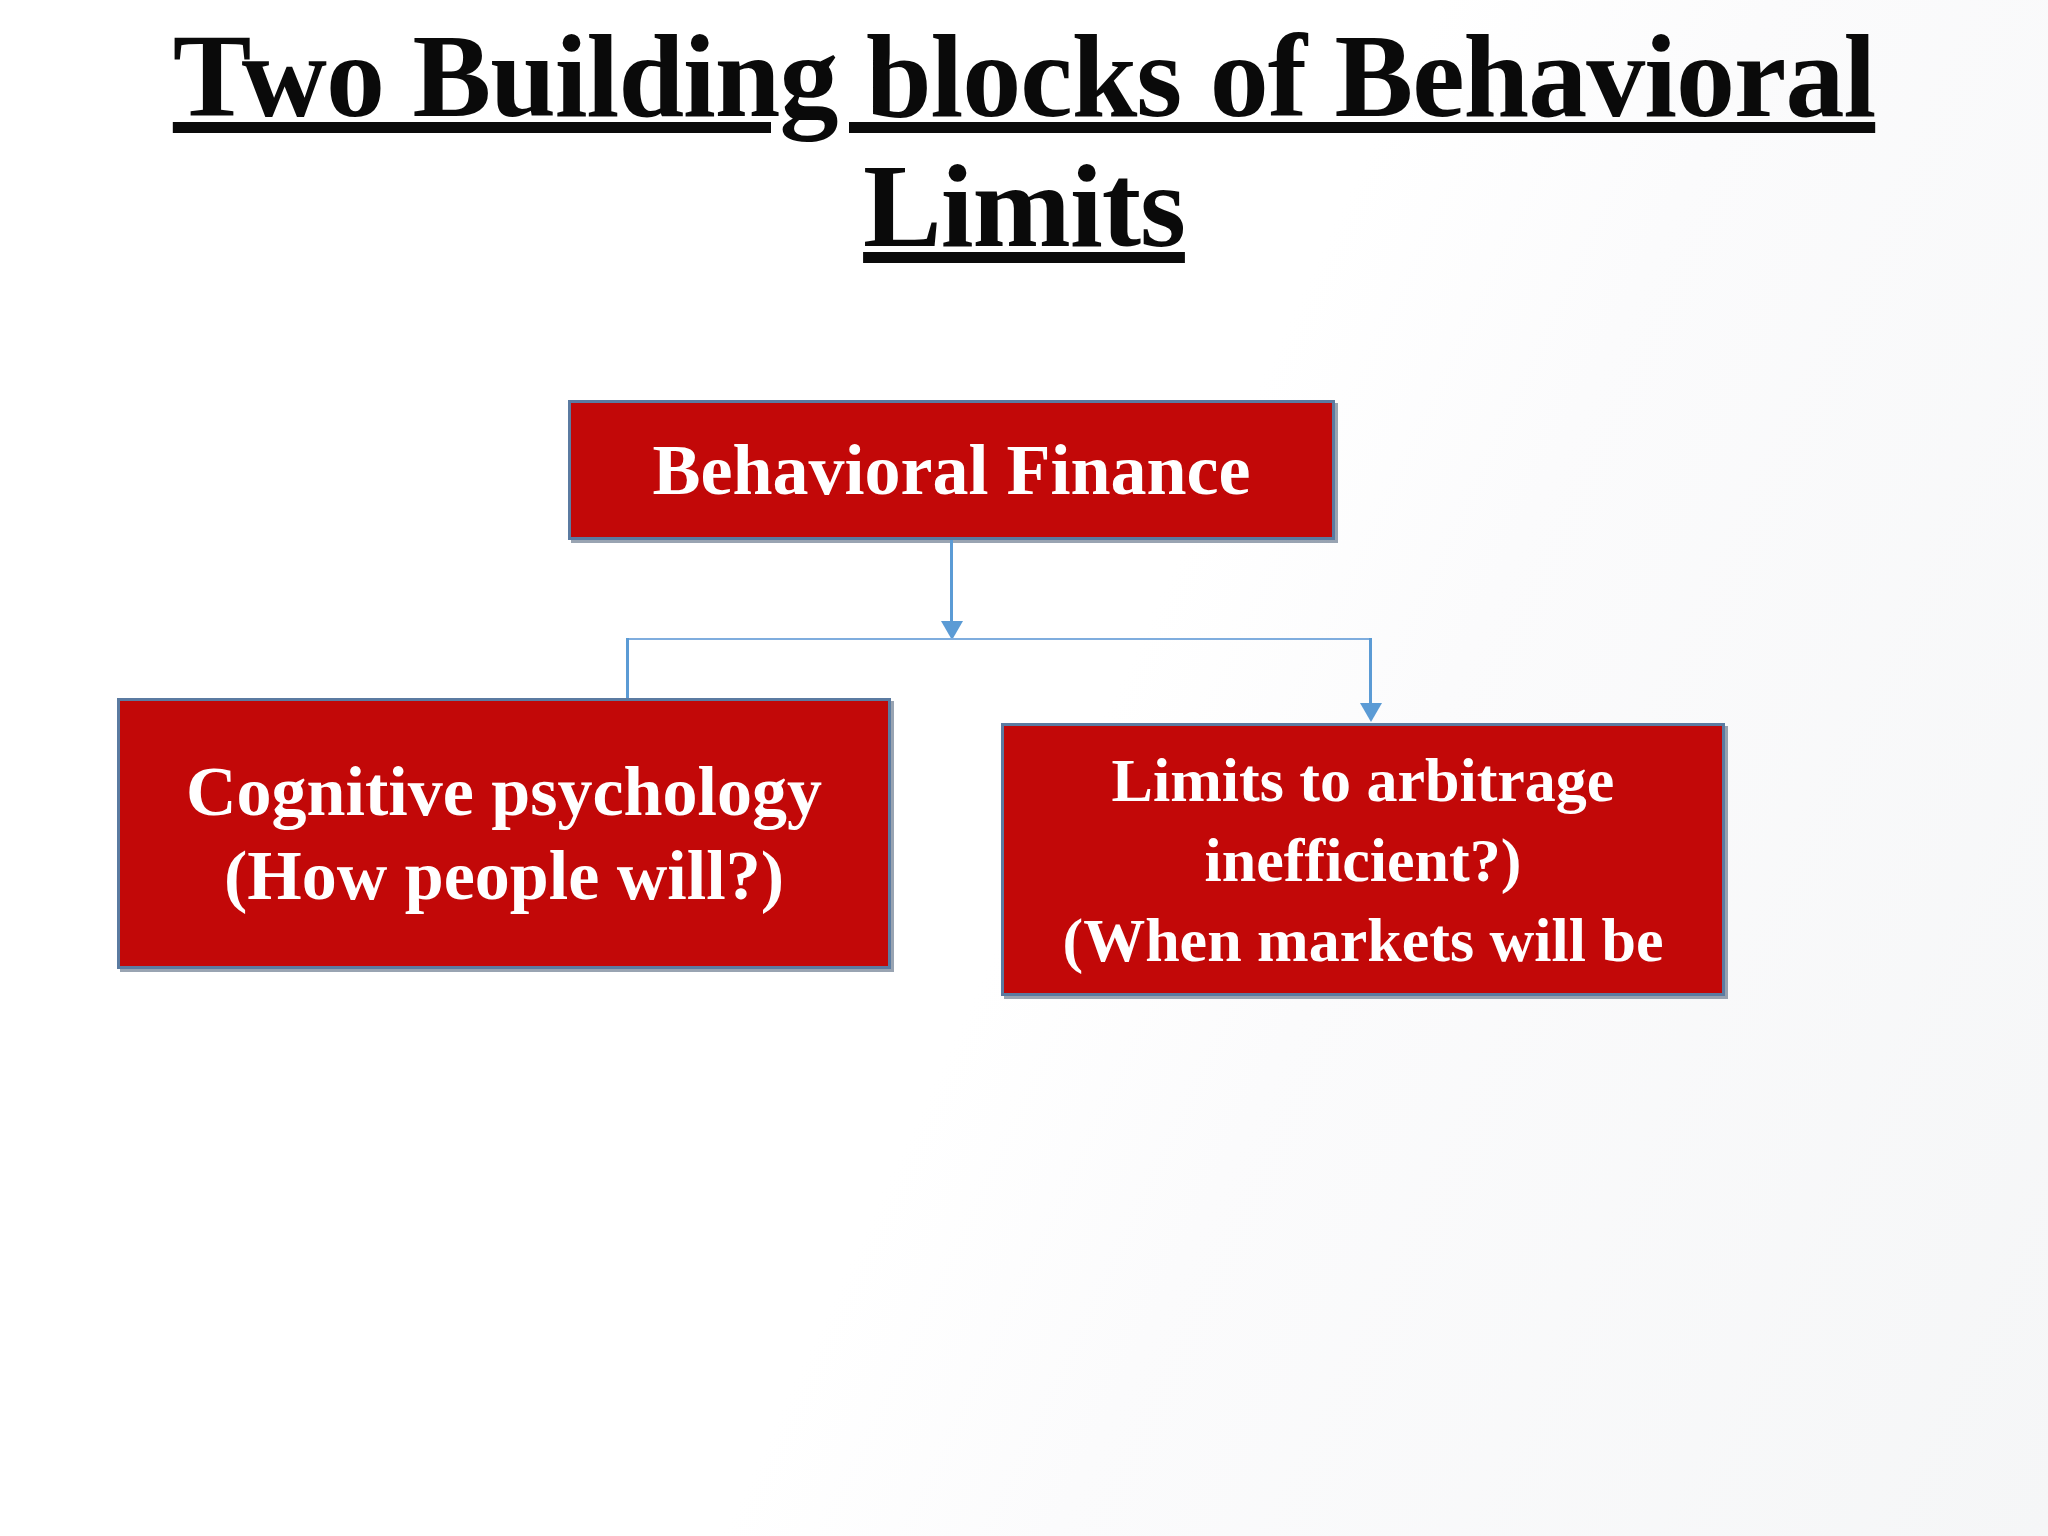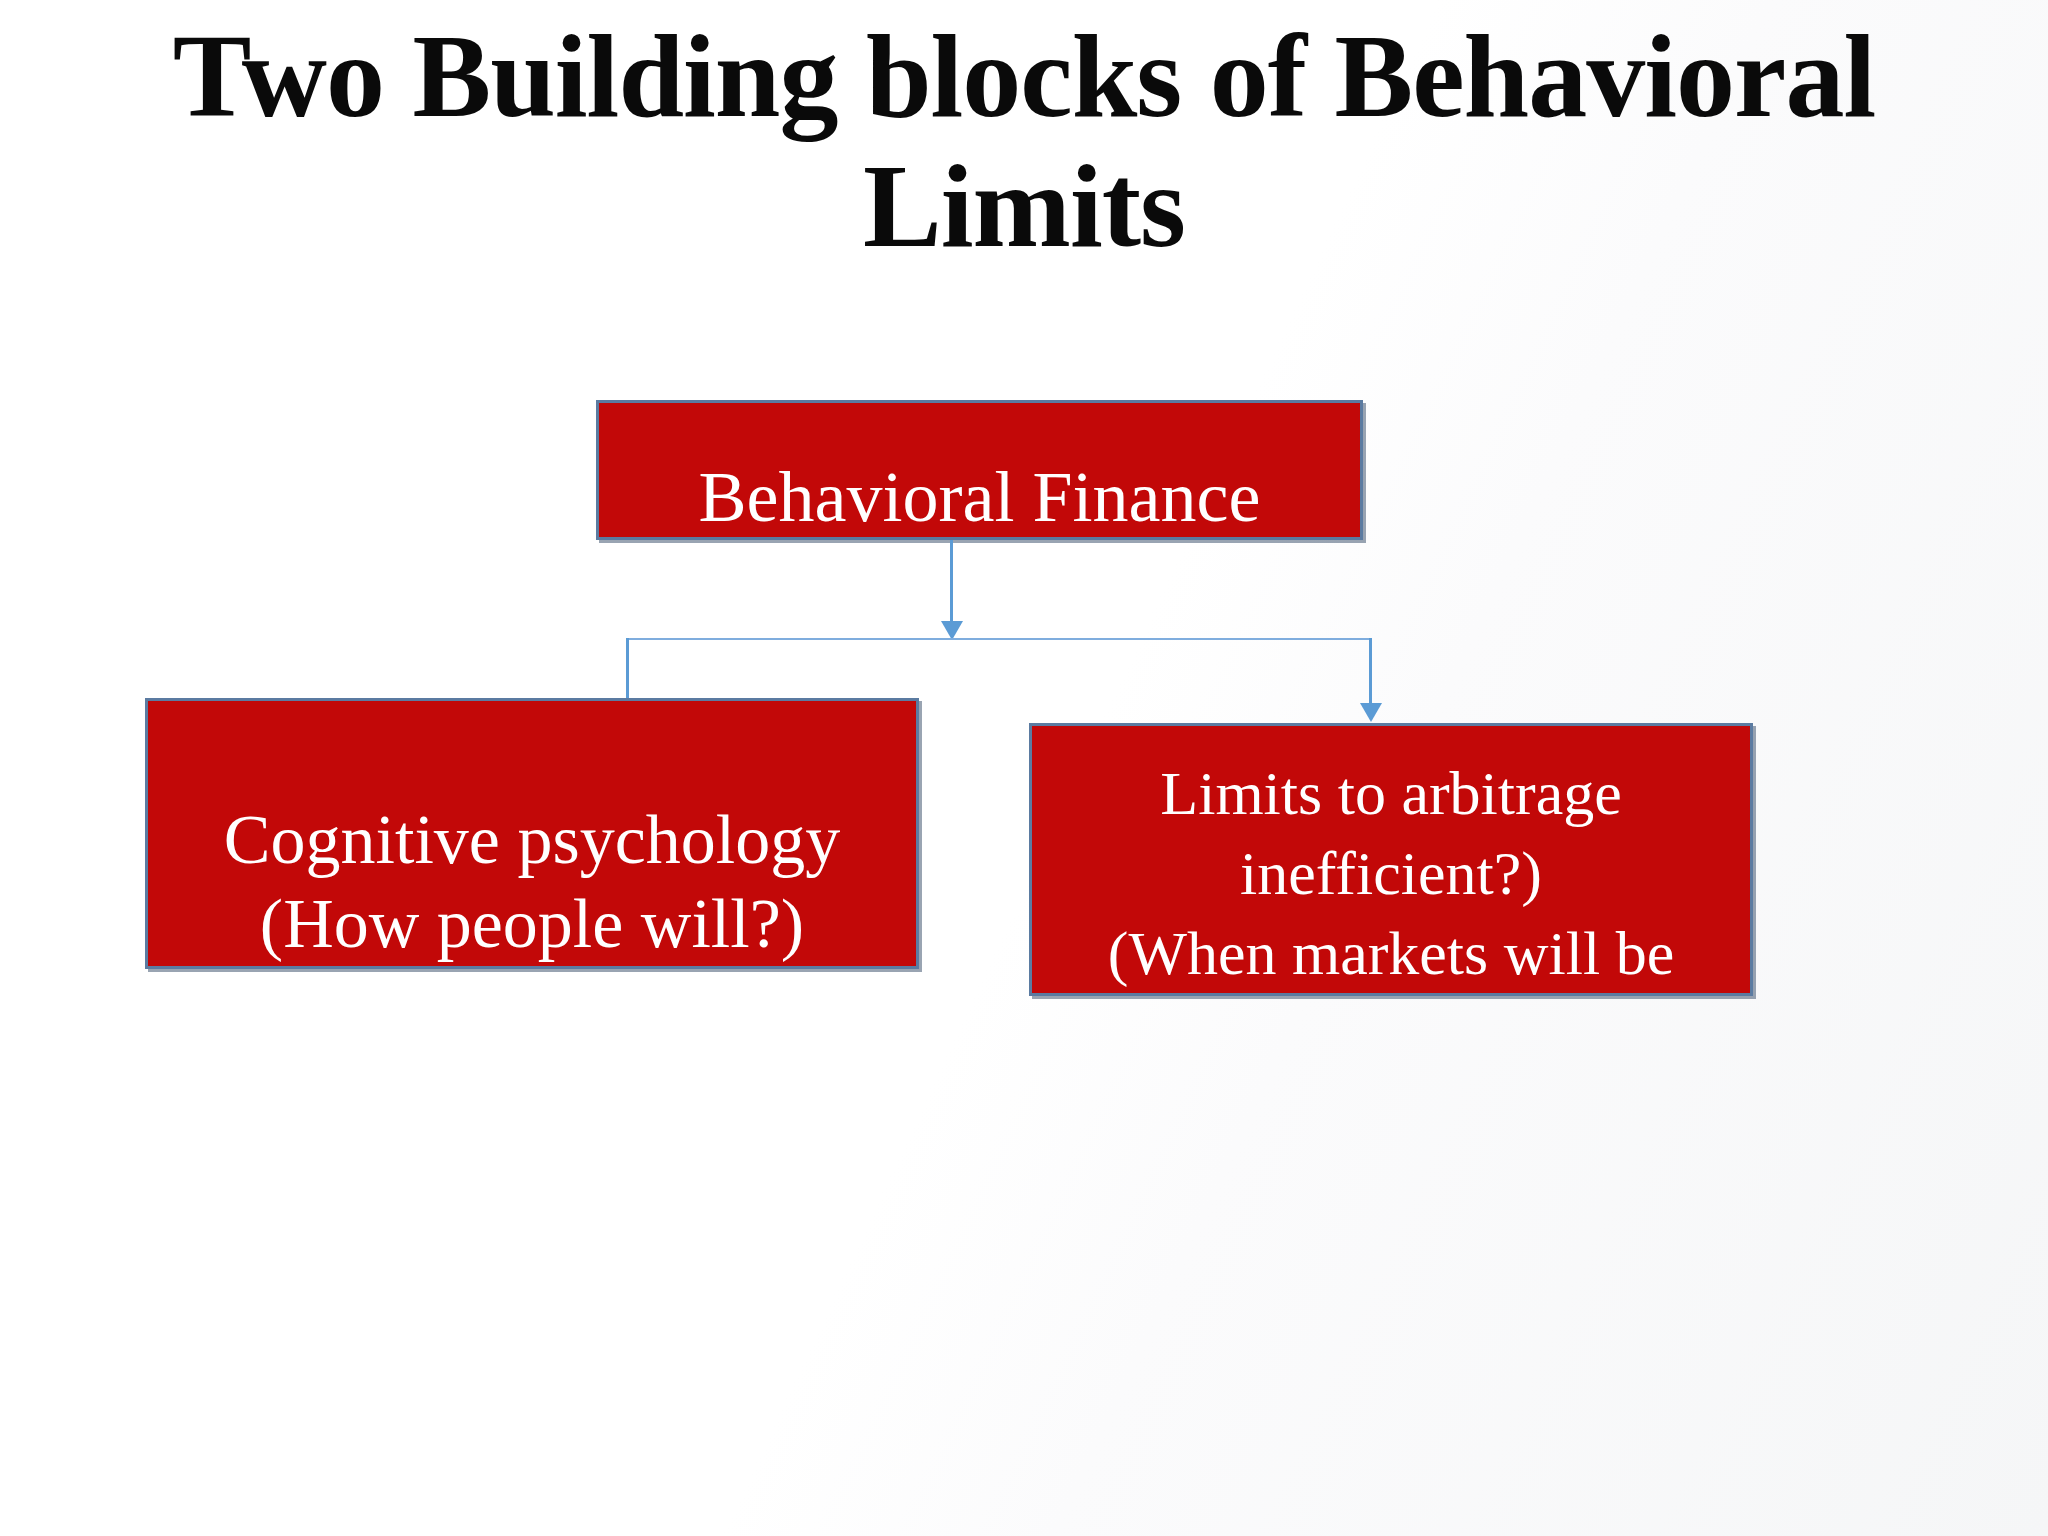--- a/index.html
+++ b/index.html
@@ -9,32 +9,31 @@
     font-family:"Liberation Serif","DejaVu Serif",serif;
     position:relative;overflow:hidden;
   }
   .slide{position:absolute;inset:0;}
 
   .title{
     position:absolute;top:12px;left:0;width:2048px;
     text-align:center;font-weight:bold;color:var(--title-text,#000);
     font-size:118px;line-height:130px;letter-spacing:-1px;
   }
-  .title div{white-space:nowrap;}
+  .title div{white-space:nowrap;text-decoration:underline;}
 
   .node{
     position:absolute;
     background:var(--box-fill,#c20808);
     border:3px solid var(--box-border,#5b7ba1);
     box-shadow:3px 3px 0 rgba(70,90,115,0.55);
     color:var(--box-text,#fff);
-    font-weight:normal;text-align:center;
-    display:flex;flex-direction:column;align-items:center;justify-content:flex-end;
+    font-weight:bold;text-align:center;
+    display:flex;flex-direction:column;align-items:center;justify-content:center;
     box-sizing:border-box;
-    margin-left:28px;
   }
   .node div{white-space:nowrap;}
 
   .node-root{left:568px;top:400px;width:767px;height:140px;font-size:72px;line-height:80px;}
   .node-left{left:117px;top:698px;width:774px;height:271px;font-size:70px;line-height:84px;}
   .node-right{left:1001px;top:723px;width:724px;height:273px;font-size:62px;line-height:80px;}
 
   .cline{position:absolute;background:var(--connector,#5b9bd5);}
   .v-top{left:950px;top:540px;width:3px;height:82px;}
   .h-main{left:627px;top:638px;width:745px;height:2px;background:var(--connector-light,#7fadde);}

